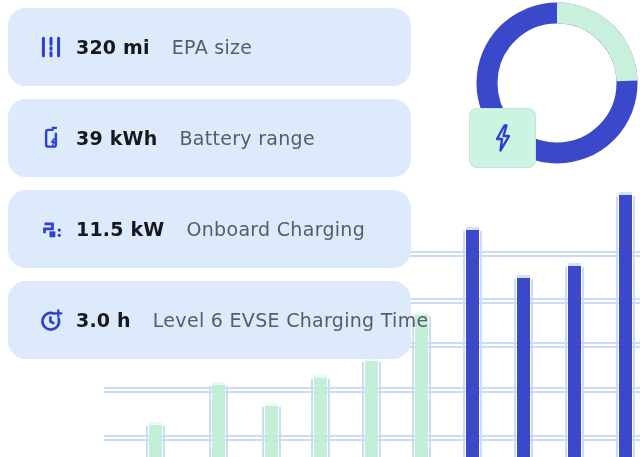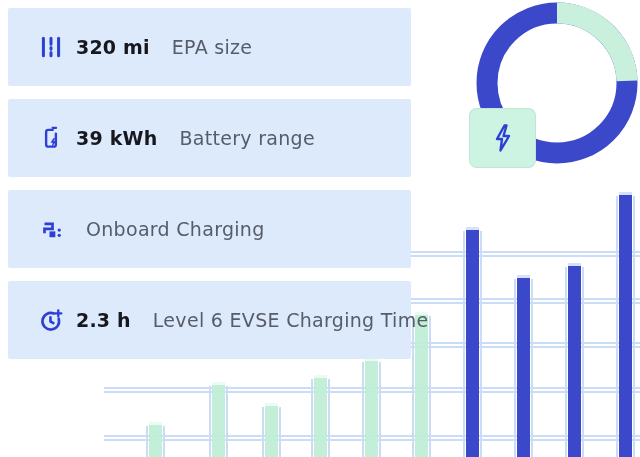--- a/index.html
+++ b/index.html
@@ -23,21 +23,21 @@
   .bolt-badge{
     position:absolute;left:469px;top:108px;width:67px;height:60px;
     background:#cdf4e3;border-radius:8px;z-index:4;
     display:flex;align-items:center;justify-content:center;
     box-shadow:0 0 0 1px rgba(141,196,172,0.25) inset;
   }
   
   .cards{position:absolute;left:8px;top:8px;width:403px;z-index:10;}
   .card{
     width:403px;height:78px;margin-bottom:13px;
-    background:#dceafc;border-radius:2px;
+    background:#dceafc;border-radius:18px;
     display:flex;align-items:center;
     padding-left:30px;box-sizing:border-box;
   }
   .card .ic{width:26px;height:26px;flex:0 0 26px;display:block;}
   .card .val{
     margin-left:12px;font-size:19px;font-weight:700;color:#17181d;
     letter-spacing:0.2px;white-space:nowrap;
   }
   .card .lbl{
     margin-left:22px;font-size:19px;font-weight:400;color:#565c68;
@@ -149,32 +149,33 @@
       <span class="lbl">Battery range</span>
     </div>
 
     <div class="card">
       <svg class="ic" viewBox="0 0 24 24">
         <path d="M6 7.2 H13.4 V11.8 H6 V16" fill="none" stroke="#2e3fd3" stroke-width="2.5"></path>
         <rect x="10.6" y="14.2" width="5.4" height="5.4" fill="#2e3fd3"></rect>
         <circle cx="19.6" cy="13" r="1.5" fill="#2e3fd3"></circle>
         <circle cx="19.6" cy="17.8" r="1.5" fill="#2e3fd3"></circle>
       </svg>
+      <span class="val">11.5 kW</span>
       <span class="lbl">Onboard Charging</span>
     </div>
 
     <div class="card">
       <svg class="ic" viewBox="0 0 24 24">
         <g stroke="#2e3fd3" stroke-width="2.4" fill="none" stroke-linecap="round">
           <path d="M14.6 6 A7.7 7.7 0 1 0 19.1 10.8"></path>
           <path d="M11.5 9.6 V13.3 L14.2 14.9"></path>
         </g>
         <g stroke="#2e3fd3" stroke-width="2.1" stroke-linecap="round">
           <line x1="18.7" y1="3.1" x2="18.7" y2="8.7"></line>
           <line x1="15.9" y1="5.9" x2="21.5" y2="5.9"></line>
         </g>
       </svg>
-      <span class="val">2.3 h</span>
+      <span class="val">3.0 h</span>
       <span class="lbl">Level 6 EVSE Charging Time</span>
     </div>
 
   </div>
 </div>
 
 </body></html>

